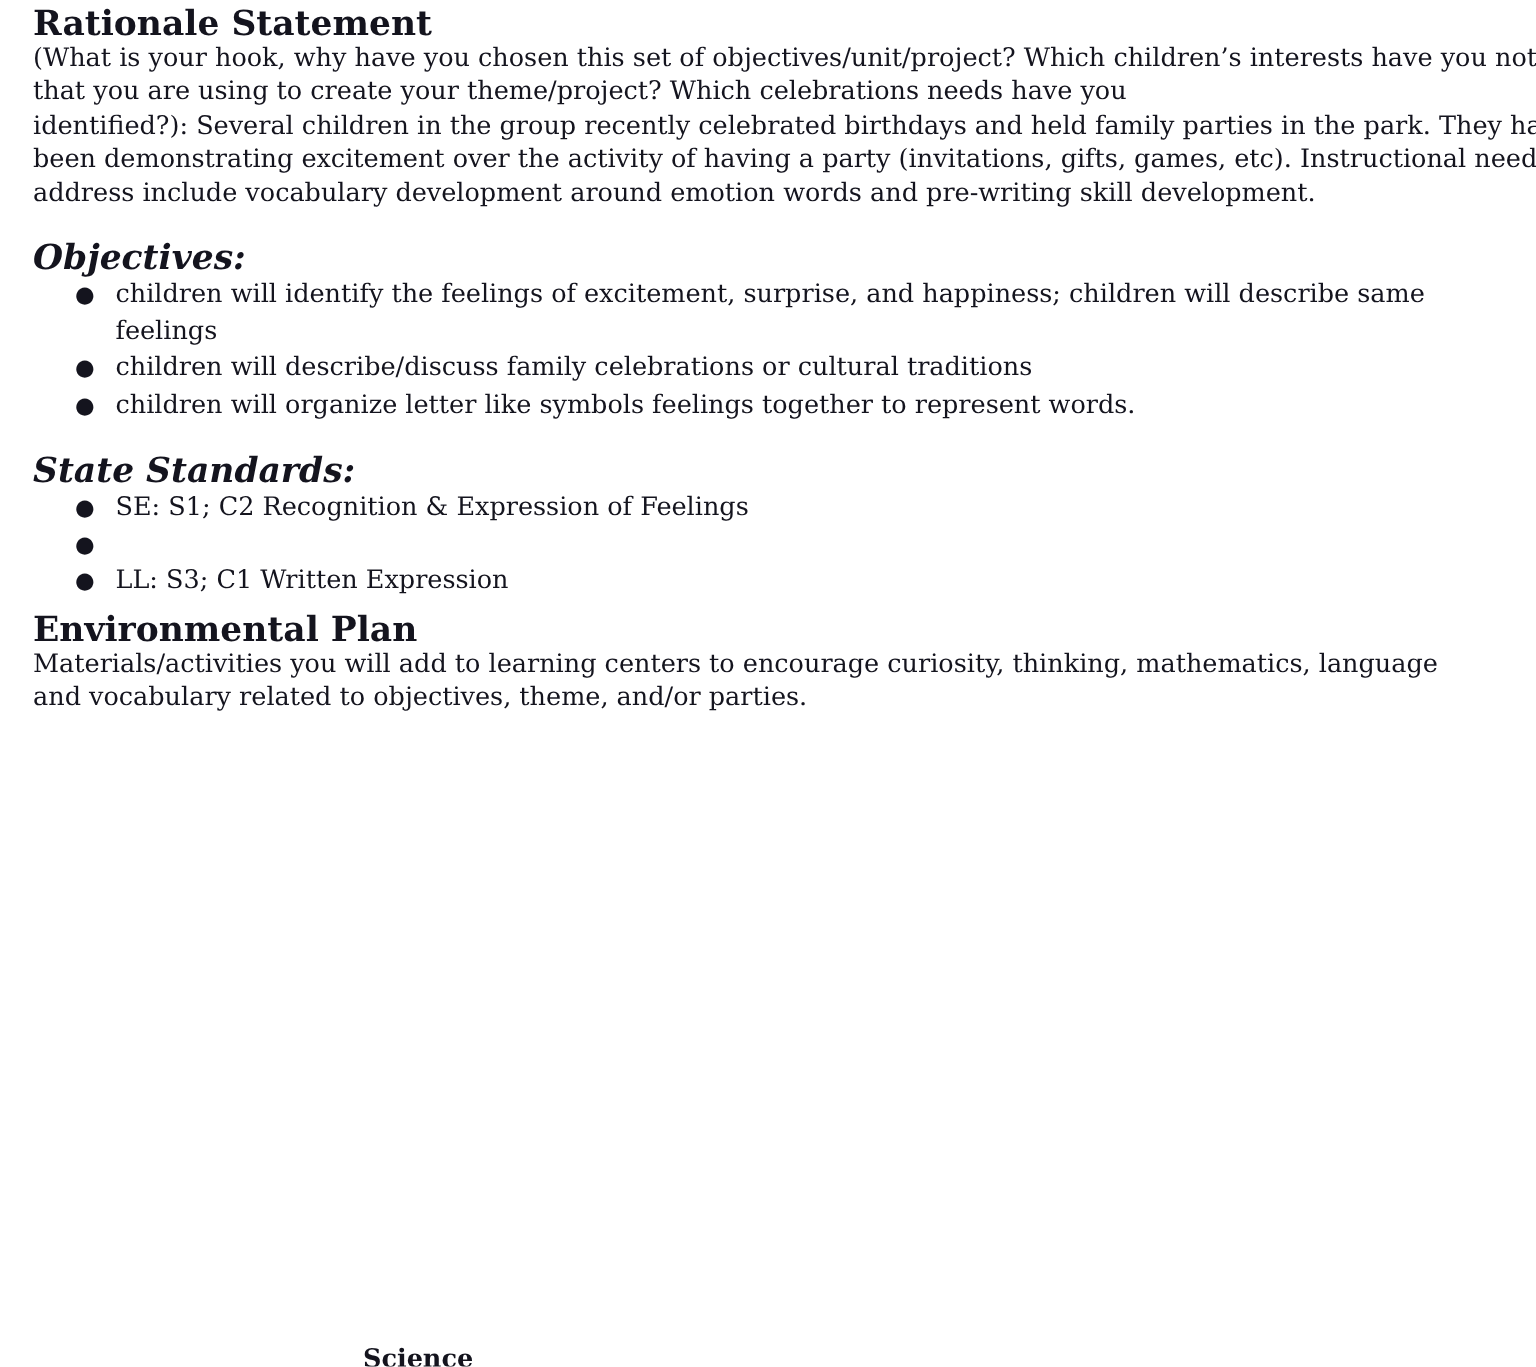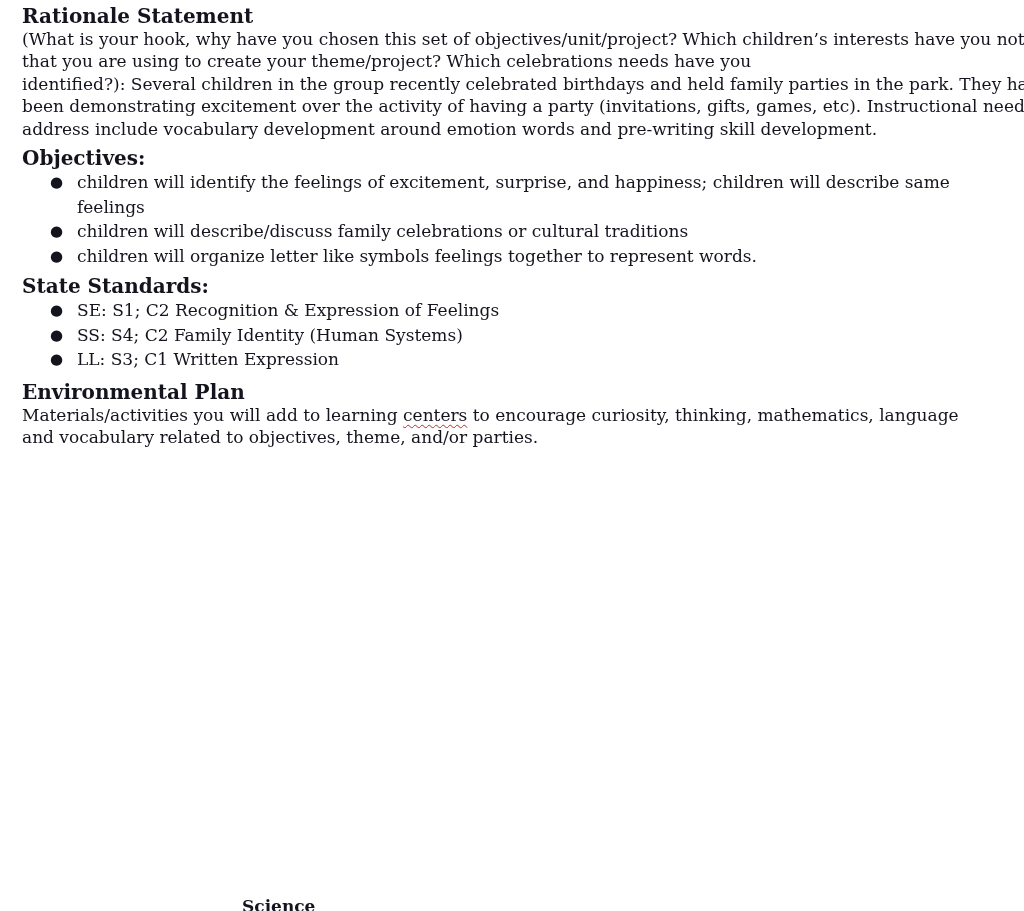--- a/index.html
+++ b/index.html
@@ -4,37 +4,36 @@
 <style>
   html,body{margin:0;padding:0;background:#ffffff;}
   body{
     width:1024px;height:911px;overflow:hidden;
     font-family:"DejaVu Serif", serif;
     color:#14141e;
     font-size:17px;
   }
   .doc{position:relative;width:1024px;height:911px;box-sizing:border-box;
        padding:4px 18px 0 22px;}
-  .h{font-weight:bold;font-size:20px;line-height:24px;}
+  .h{font-weight:bold;font-size:23px;line-height:24px;}
   .para .ln{line-height:22.4px;white-space:nowrap;}
-  .mt6{margin-top:6px;} .mt8{margin-top:8px;} .mt10{margin-top:10px;}
+  .mt6{margin-top:20px;font-style:italic;} .mt8{margin-top:8px;} .mt10{margin-top:10px;}
   .bullets{margin:0;}
   .bullet{display:flex;line-height:24.5px;}
   .bullet .dot{flex:none;margin-left:28px;width:27px;font-size:15px;}
   .envline{line-height:22.4px;white-space:nowrap;}
 
   
   .centers{position:absolute;left:0;top:445px;width:908px;height:466px;}
   .col{position:absolute;}
   .col .ln{line-height:22.5px;white-space:nowrap;}
   .col .hdr{font-weight:bold;}
   #col-science{left:242px;top:450px;width:320px;}
 
   .sp{ 
-    text-decoration:underline;
     text-decoration-style:wavy;
     text-decoration-color:#b03030;
     text-decoration-thickness:1px;
     text-underline-offset:3px;
   }
 </style>
 </head>
 <body>
 
 <div class="doc">
@@ -65,21 +64,20 @@
   </div>
 
   <div class="h mt6">State Standards:</div>
   <div class="bullets mt10">
     <div class="bullet">
       <span class="dot">●</span>
       <span>SE: S1; C2 Recognition &amp; Expression of Feelings</span>
     </div>
     <div class="bullet">
       <span class="dot">●</span>
-      <span>SS: S4; C2 Family Identity (Human Systems)</span>
     </div>
     <div class="bullet">
       <span class="dot">●</span>
       <span>LL: S3; C1 Written Expression</span>
     </div>
   </div>
 
   <div class="h mt8">Environmental Plan</div>
   <div class="envline">
     <span>Materials/activities you will add to learning </span><span class="sp">centers</span><span> to encourage curiosity, thinking, mathematics, language</span>

